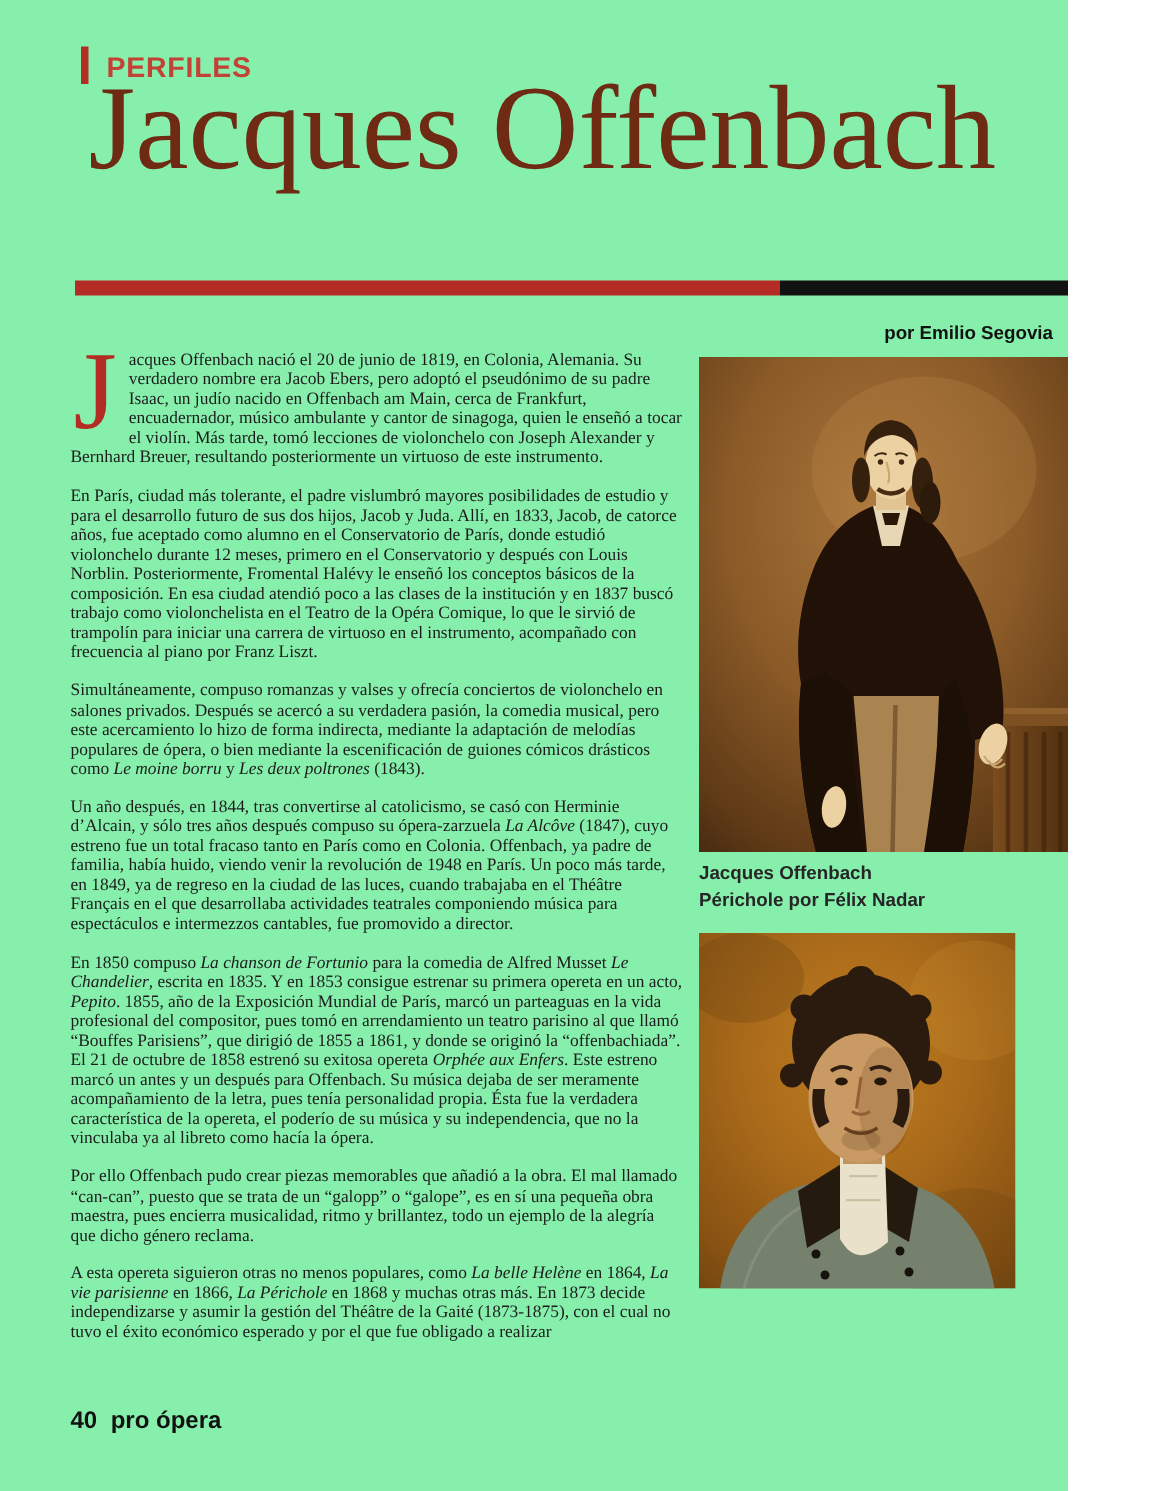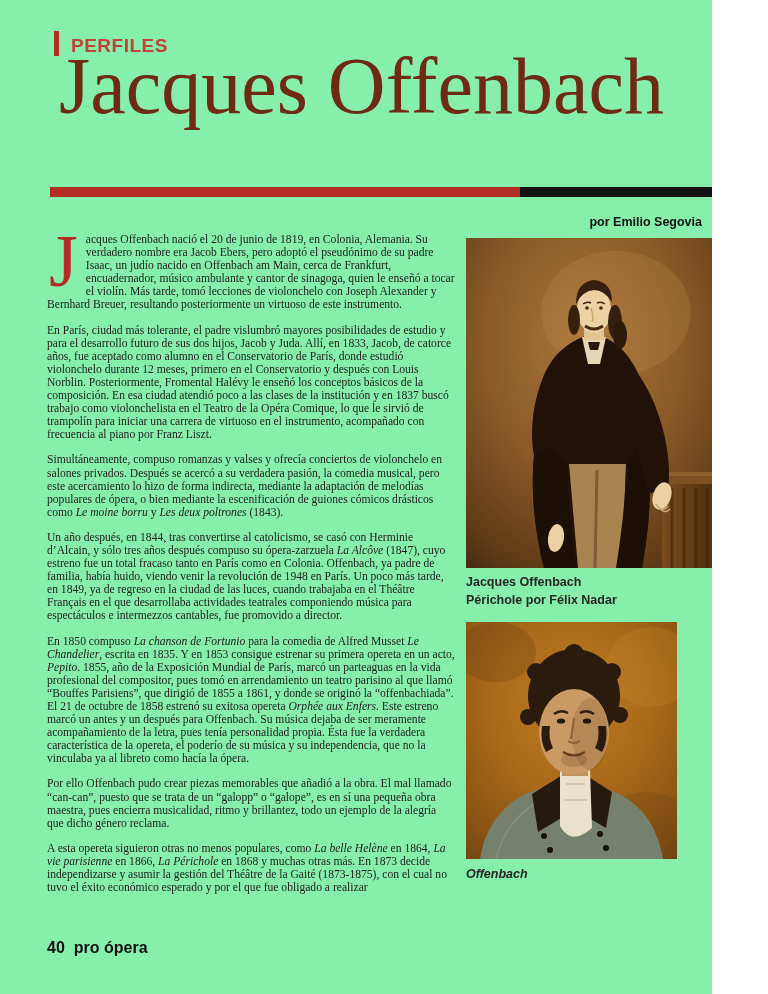--- a/index.html
+++ b/index.html
@@ -161,20 +161,19 @@
       <path d="M140,104 q2,16 -4,26 l-7,-4 q5,-10 3,-22 Z" fill="#2b1b0e"></path>
       <path d="M88,92 q7,-5 14,-1 M114,91 q7,-4 14,1" stroke="#2e1d10" stroke-width="2.5" fill="none"></path>
       <ellipse cx="95" cy="99" rx="4.2" ry="2.6" fill="#241609"></ellipse>
       <ellipse cx="121" cy="99" rx="4.2" ry="2.6" fill="#241609"></ellipse>
       <path d="M108,96 L105,117 M102,119 q6,4 12,0" stroke="#936036" stroke-width="2" fill="none"></path>
       <path d="M97,130 q11,7 22,0" stroke="#69401f" stroke-width="2.2" fill="none"></path>
       <ellipse cx="108" cy="138" rx="13" ry="7" fill="#50301a" opacity="0.2"></ellipse>
     </svg>
   </div>
   <div class="caption cap2">
-    <span class="it">Offenbach</span>
   </div>
 
   <div class="footer">
     <span class="num">40</span><span>pro ópera</span>
   </div>
 
 </div>
 
 </body></html>

